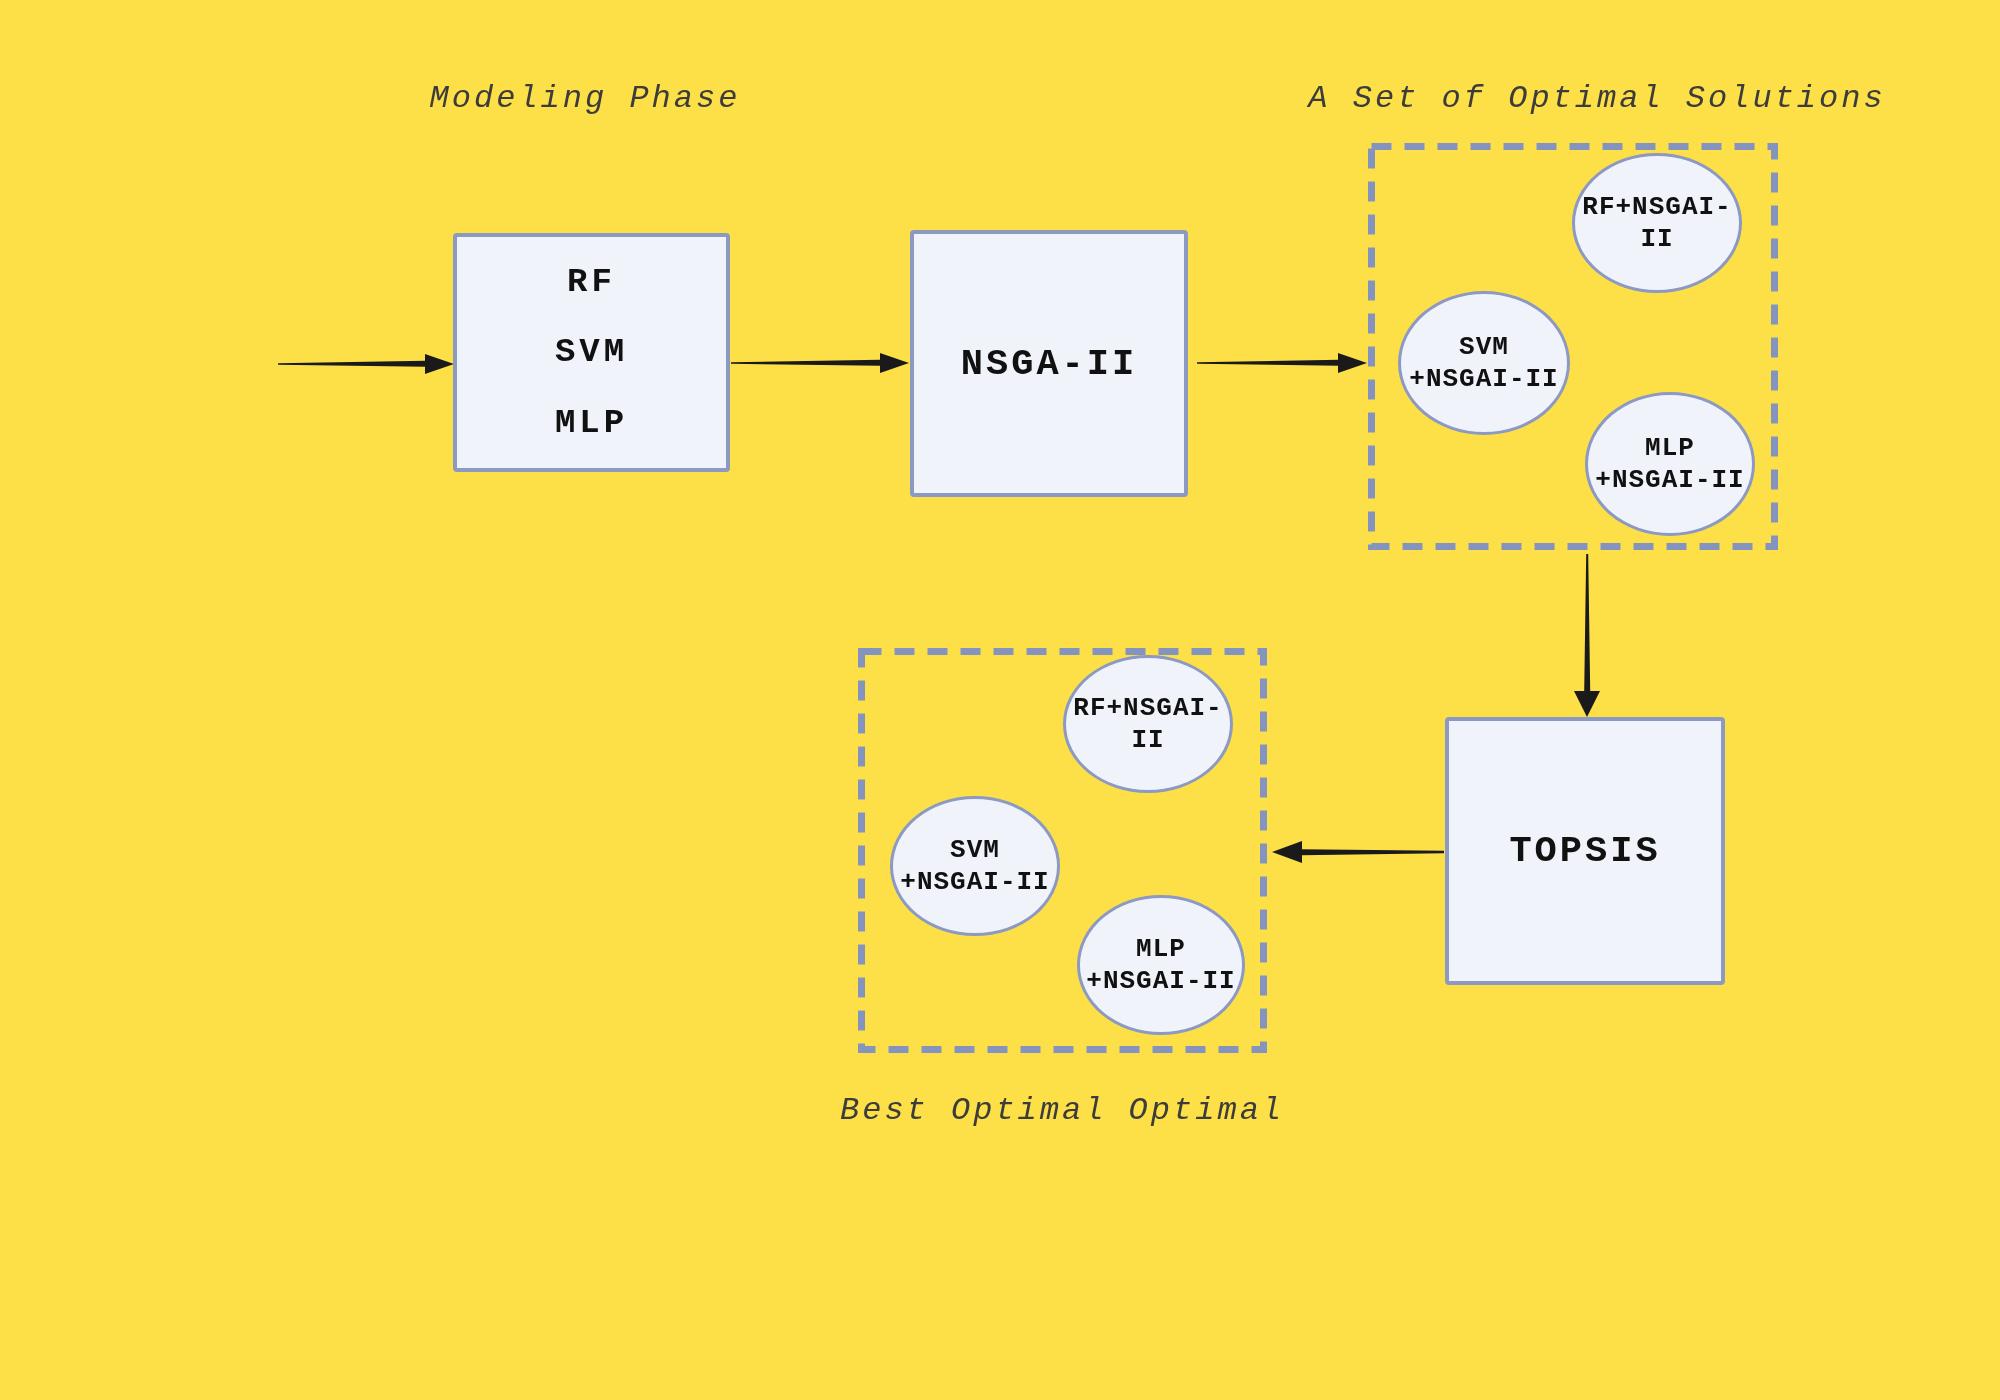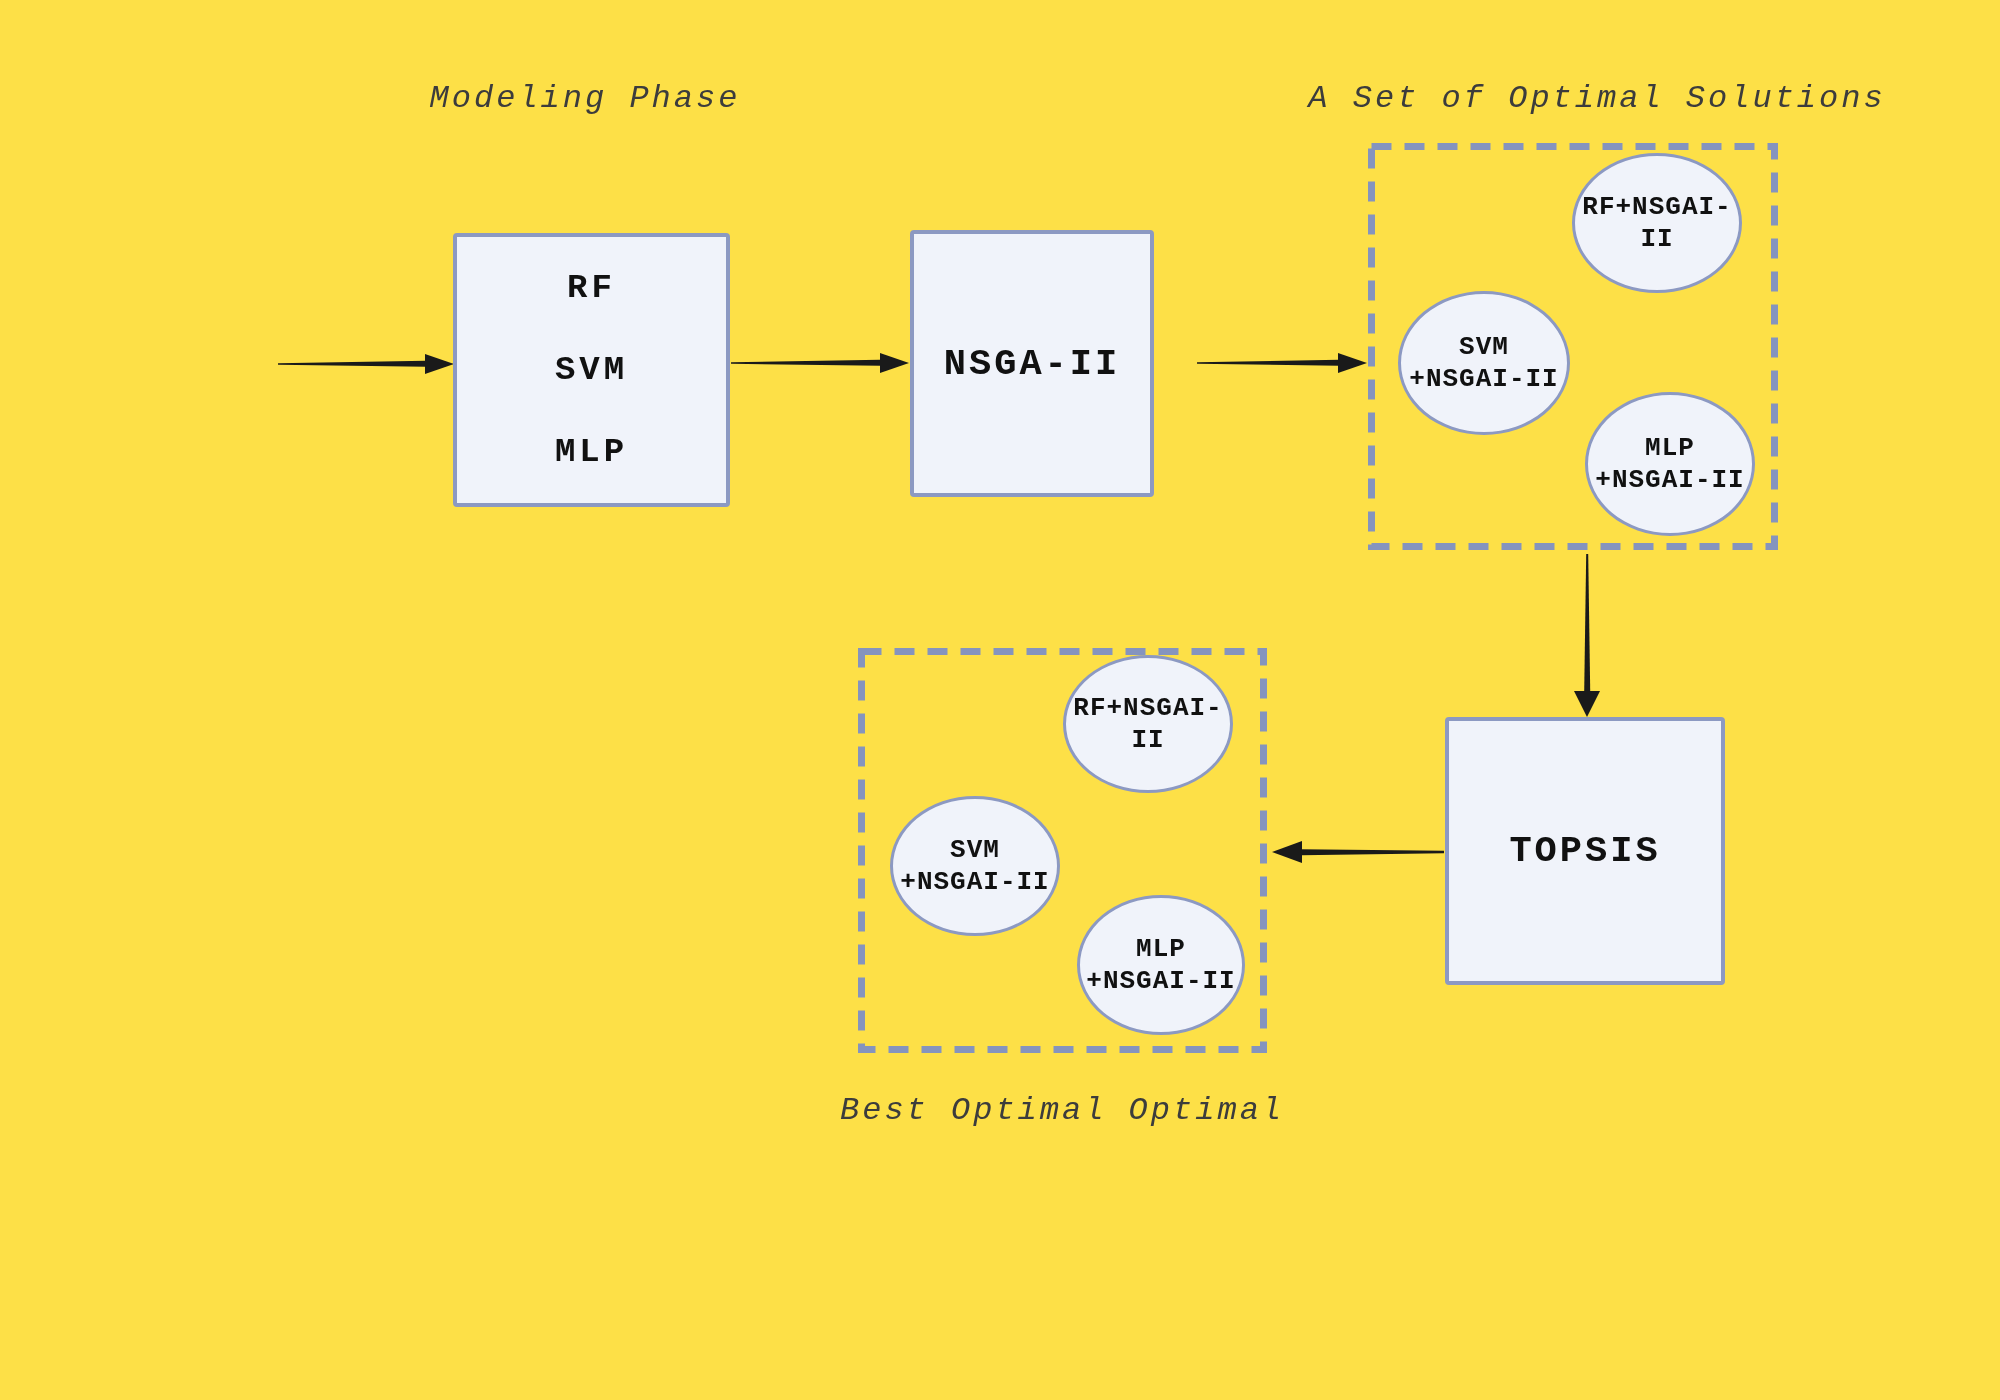--- a/index.html
+++ b/index.html
@@ -99,27 +99,27 @@
       <polygon class="conn-line" points="1444,850.8 1301,849.2 1301,855.2 1444,853.2"></polygon>
       <polygon class="conn-head" points="1272,852 1302,841 1302,863"></polygon>
     </g>
   </svg>
 
   <div class="phase-label" style="left:585px; top:80px;">Modeling Phase</div>
   <div class="phase-label" style="left:1597px; top:80px;">A Set of Optimal Solutions</div>
   <div class="phase-label" style="left:1062px; top:1092px;">Best Optimal Optimal</div>
 
 
-  <div class="node rect-node models-box" style="left:453px; top:233px; width:277px; height:274px;">
+  <div class="node rect-node models-box" style="left:453px; top:233px; width:277px; height:239px;">
     <span>RF</span>
     <span>SVM</span>
     <span>MLP</span>
   </div>
 
-  <div class="node rect-node big-label" style="left:910px; top:230px; width:244px; height:267px;">
+  <div class="node rect-node big-label" style="left:910px; top:230px; width:278px; height:267px;">
     <span>NSGA-II</span>
   </div>
 
   <div class="node ellipse-node sol-ellipse" style="left:1572px; top:153px; width:170px; height:140px;">
     <div class="sol-label">
       <div>RF+NSGAI-</div>
       <div>II</div>
     </div>
   </div>
   <div class="node ellipse-node sol-ellipse" style="left:1398px; top:291px; width:172px; height:144px;">

